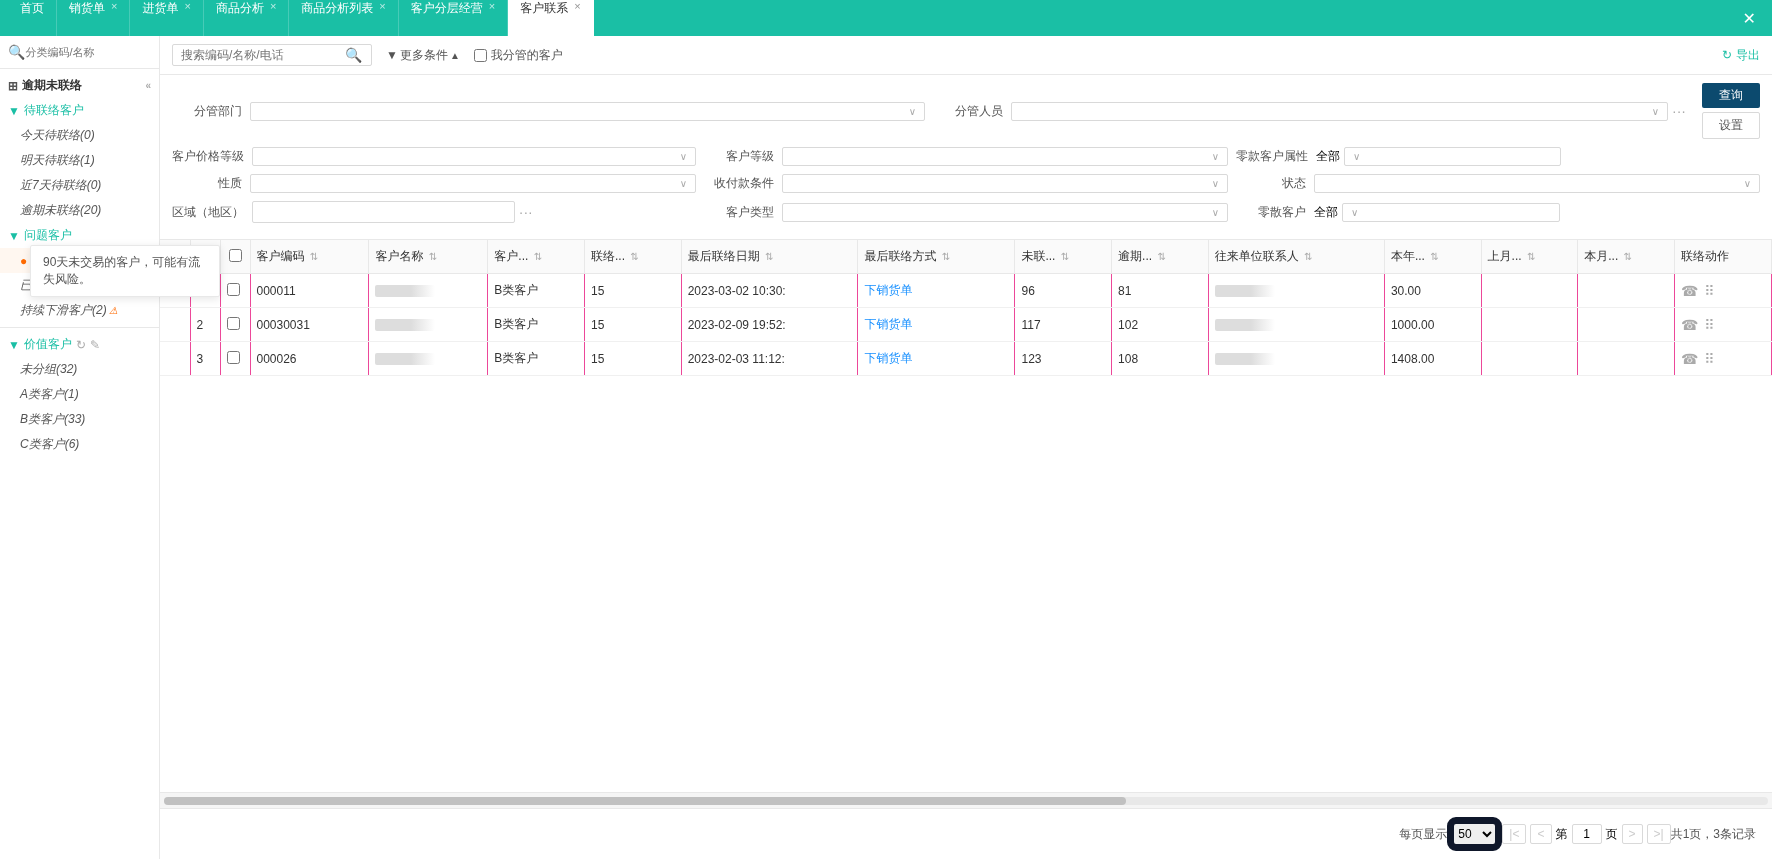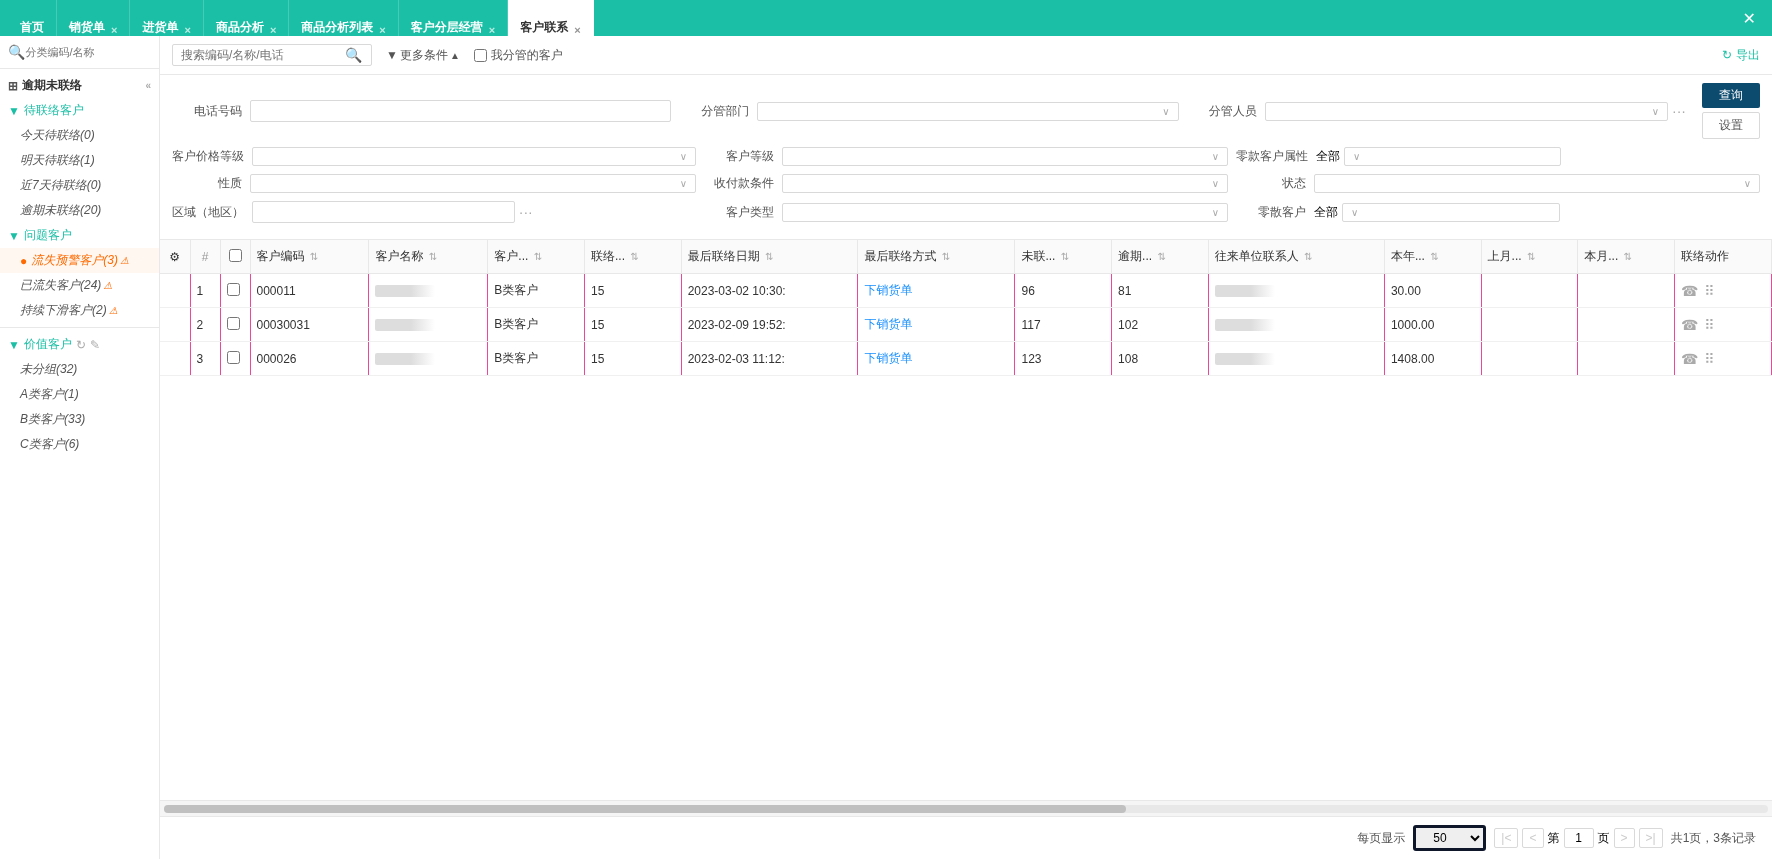--- a/index.html
+++ b/index.html
@@ -6,26 +6,25 @@
     body { background: #f0f2f5; overflow: hidden; }
 
     
     .top-tabs {
       display: flex; align-items: center;
       background: #1abfa5;
       height: 36px;
       padding: 0 8px;
     }
     .top-tab {
-      display: flex; align-items: flex-end;
+      display: flex; align-items: flex-start;
       padding: 0 12px; height: 36px;
       color: #fff; cursor: pointer;
       font-size: 13px; white-space: nowrap;
       border-right: 1px solid rgba(255,255,255,0.2);
-      font-weight: bold;
     }
     .top-tab.active {
       background: #fff;
       color: #333;
     }
     .top-tab .tab-close {
       margin-left: 6px; font-size: 11px; opacity: 0.7;
       cursor: pointer;
     }
     .top-tab.active .tab-close { color: #666; }
@@ -235,26 +234,25 @@
       position: absolute; left: 0; width: 60%; height: 100%;
       background: #c0c0c0; border-radius: 4px;
     }
 
     
     .pagination {
       display: flex; align-items: center; justify-content: flex-end;
       padding: 8px 16px;
       background: #fff;
       border-top: 1px solid #e8e8e8;
-      gap: 8px;
     }
     .page-size-label { color: #555; }
     .page-size-select {
-      border: 3px solid #0f172a; border-radius: 3px;
-      padding: 2px 13px; font-size: 12px;
+      border: 7px solid #0f172a; border-radius: 9px;
+      padding: 2px 0; font-size: 12px;
     }
     .page-nav { display: flex; align-items: center; gap: 4px; }
     .page-btn {
       border: 1px solid #d9d9d9; border-radius: 2px;
       background: #fff; padding: 2px 6px; cursor: pointer; color: #555;
     }
     .page-btn.disabled { color: #ccc; cursor: default; }
     .page-input {
       border: 1px solid #d9d9d9; border-radius: 2px;
       width: 30px; text-align: center; padding: 2px;
@@ -392,24 +390,20 @@
       <div class="export-btn">
         <span>↻</span>
         <span>导出</span>
       </div>
     </div>
 
     <div class="advanced-filter">
 
       <div class="filter-row">
         <div class="filter-field">
-          <span class="filter-label">电话号码</span>
-          <input class="filter-input" type="text" style="">
-        </div>
-        <div class="filter-field">
           <span class="filter-label">分管部门</span>
           <div class="filter-select">
             <span class="filter-select-text"></span>
             <span class="filter-select-arrow">∨</span>
           </div>
         </div>
         <div class="filter-field">
           <span class="filter-label">分管人员</span>
           <div class="filter-select">
             <span class="filter-select-text"></span>
@@ -487,20 +481,23 @@
         <div class="filter-field">
           <span class="filter-label">零散客户</span>
           <span style="margin-right:4px;">全部</span>
           <div class="filter-select" style="flex:0.5">
             <span class="filter-select-arrow">∨</span>
           </div>
         </div>
       </div>
     </div>
 
+    <div class="tooltip-box">
+      <span>90天未交易的客户，可能有流失风险。</span>
+    </div>
 
     <div class="table-container">
       <table>
         <thead>
           <tr>
             <th class="gear-cell">⚙</th>
             <th class="num-cell">#</th>
             <th class="checkbox-cell">
               <input type="checkbox" style="">
             </th>

